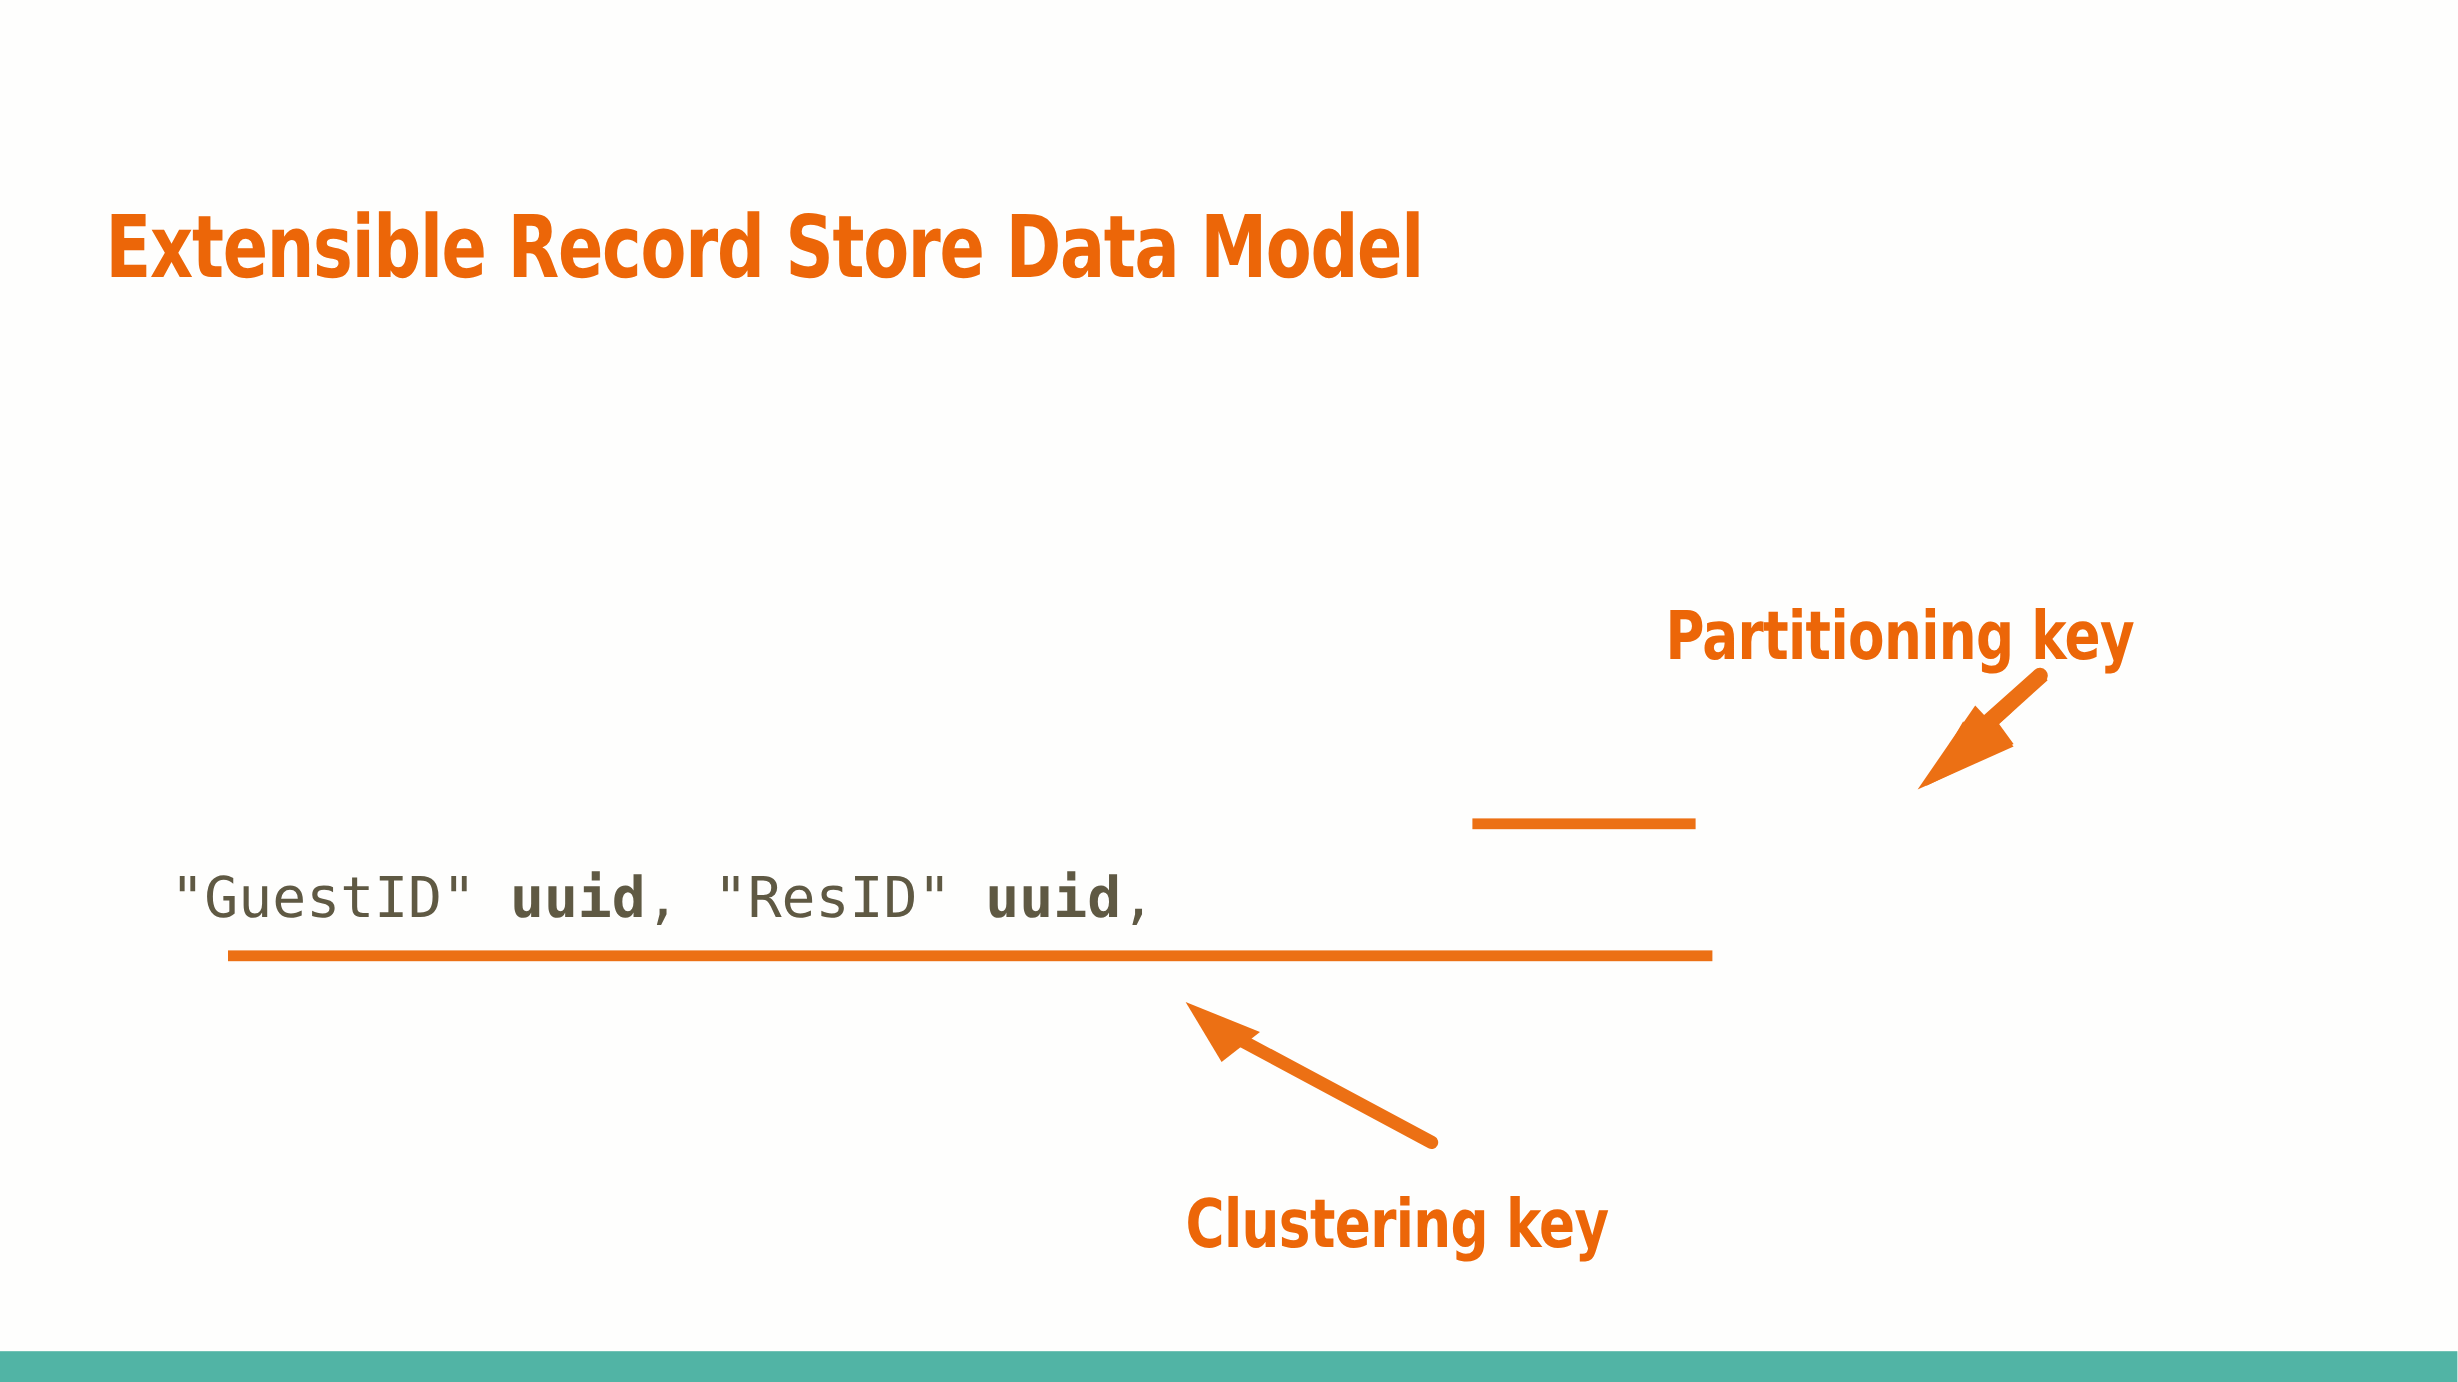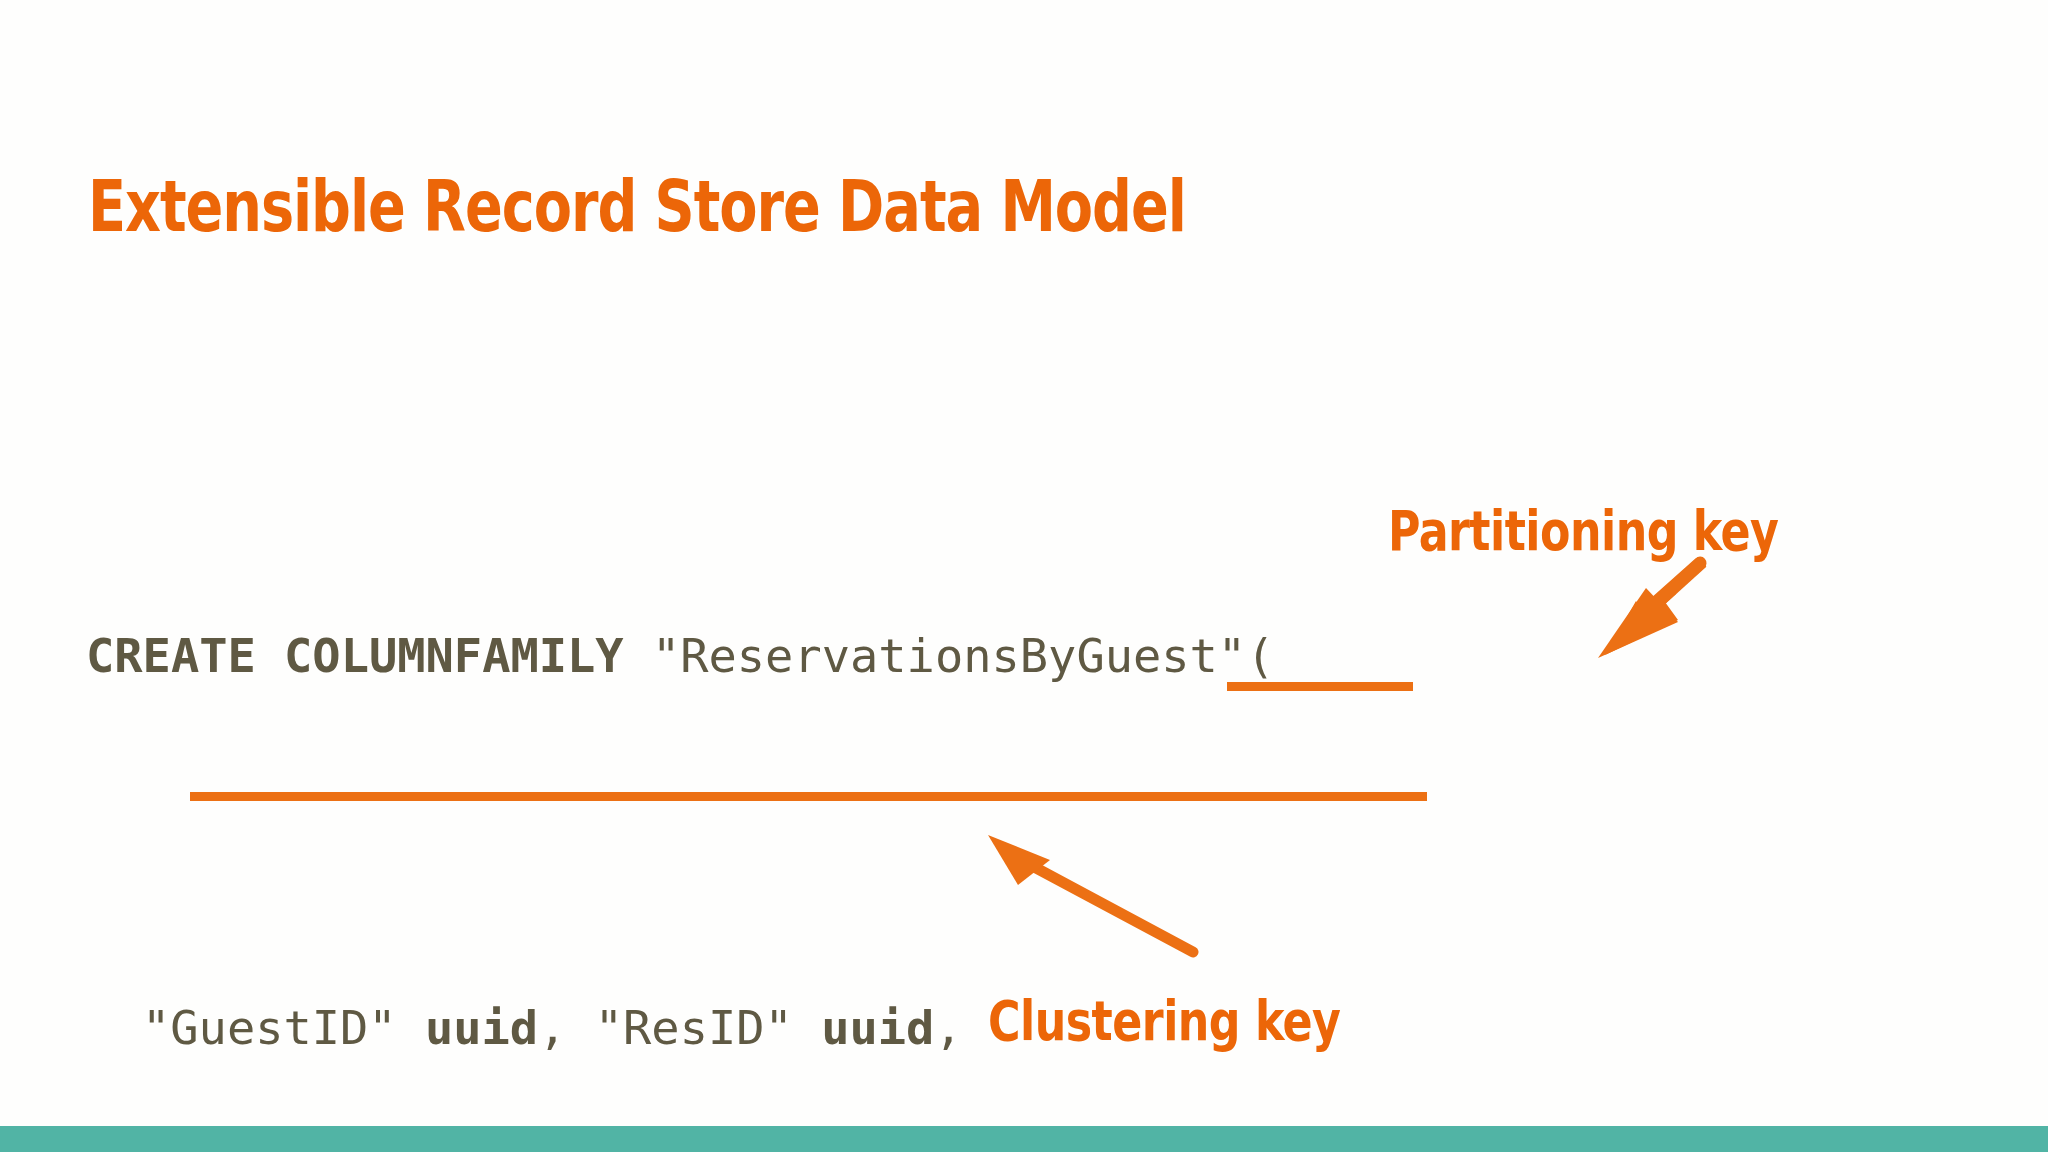--- a/index.html
+++ b/index.html
@@ -111,21 +111,20 @@
 </style>
 </head>
 <body>
 
 <div class="slide">
 
   <h1 class="slide-title">Extensible Record Store Data Model</h1>
 
   <div class="code-block">
 
-    <div class="code-line"><span class="kw">CREATE COLUMNFAMILY </span><span class="plain">"ReservationsByGuest"(</span></div>
 
     <div class="code-line" style="padding-left:56px;"><span class="plain">"GuestID" </span><span class="kw">uuid</span><span class="plain">, "ResID" </span><span class="kw">uuid</span><span class="plain">,</span></div>
 
     
 
     
 
     
 
     

